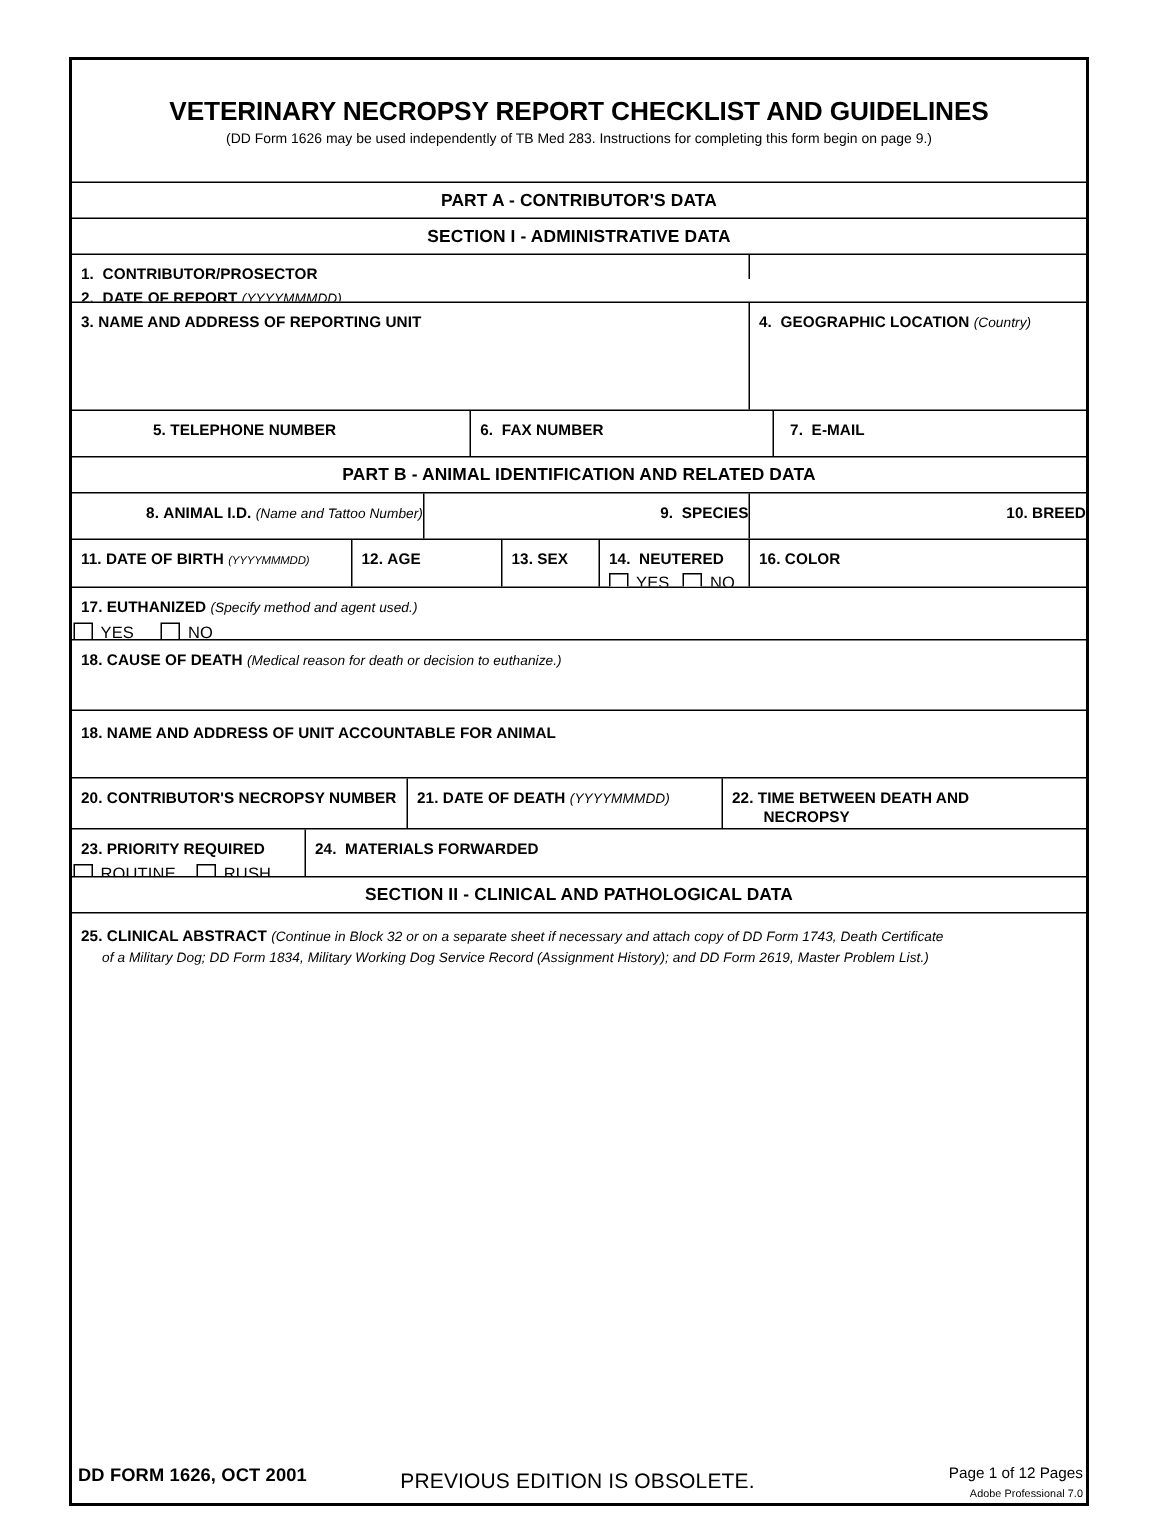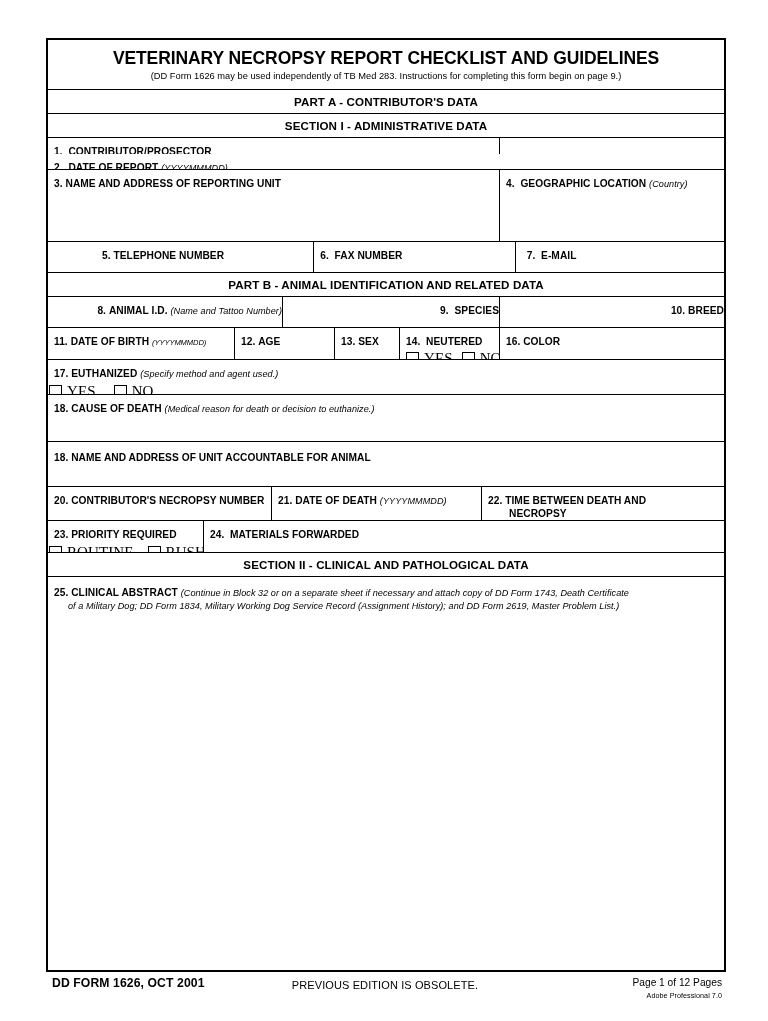--- a/index.html
+++ b/index.html
@@ -101,27 +101,26 @@
   }
   .chk {
     width: 13px;
     height: 13px;
     border: 1.4px solid #000;
     background: #fff;
     box-sizing: border-box;
     flex: 0 0 auto;
   }
   .chklab {
-    font-size: 15px;
+    font-size: 11px;
     font-weight: normal;
     margin-left: 5px;
     margin-right: 13px;
     letter-spacing: 0.1px;
     white-space: nowrap;
-    font-family: Liberation Serif, serif;
   }
   .abstract-note {
     font-style: italic;
     font-weight: normal;
     font-size: 9.1px;
     line-height: 1.35;
   }
   .indent2 { display: block; padding-left: 14px; }
 
   
@@ -137,21 +136,21 @@
     left: 6px; top: 0;
     font-weight: bold;
     font-size: 12.2px;
     letter-spacing: 0.1px;
   }
   .foot-mid {
     position: absolute;
     left: 0; top: 3px;
     width: 678px;
     text-align: center;
-    font-size: 11px;
+    font-size: 14px;
     letter-spacing: 0.1px;
   }
   .foot-right {
     position: absolute;
     right: 2px; top: 1px;
     text-align: right;
     font-size: 10.2px;
   }
   .foot-adobe {
     font-size: 7.2px;
@@ -160,21 +159,21 @@
   }
 </style>
 </head>
 <body>
 
 <div class="page">
 
   <div class="form-box">
 
     <div class="row">
-      <div class="cell lastcol" style="width:100%;padding:0;">
+      <div class="cell lastcol" style="width:100%;padding:16px;">
         <div class="title">VETERINARY NECROPSY REPORT CHECKLIST AND GUIDELINES</div>
         <div class="subtitle">(DD Form 1626 may be used independently of TB Med 283.  Instructions for completing this form begin on page 9.)</div>
       </div>
     </div>
 
     <div class="row">
       <div class="cell lastcol" style="width:100%;padding:0;">
         <div class="bandhead">PART A - CONTRIBUTOR'S DATA</div>
       </div>
     </div>

